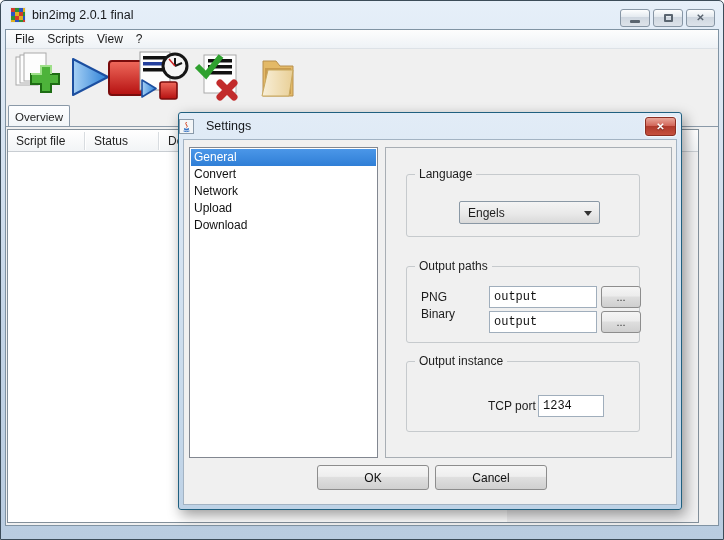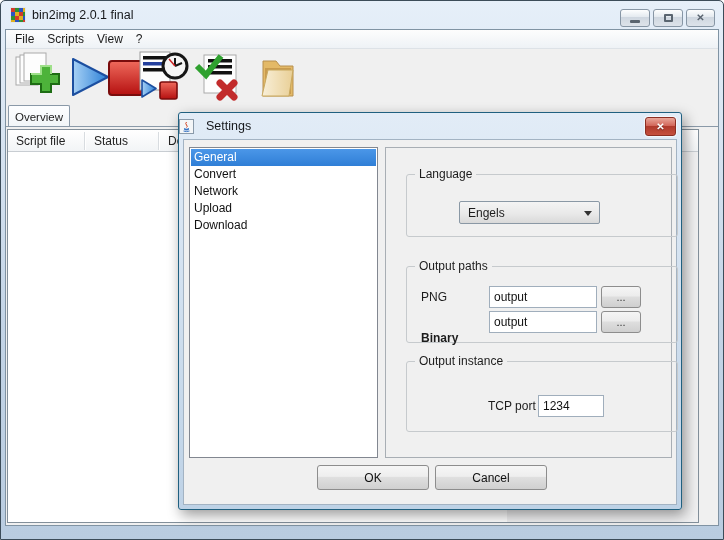--- a/index.html
+++ b/index.html
@@ -50,32 +50,32 @@
                background:linear-gradient(#e9a699,#d2675a 45%,#b03a2c 50%,#c5503e); box-shadow:0 0 0 1px rgba(255,255,255,.55);
                display:flex; align-items:center; justify-content:center; color:#fff; font-size:10px; font-weight:bold; text-shadow:0 1px 1px rgba(0,0,0,.4); }
   .dlg-content { position:absolute; left:4px; right:4px; top:26px; bottom:4px; background:#f0f0f0; border:1px solid #a3b3c3; }
 
   .cat-list { position:absolute; left:5px; top:7px; width:189px; height:311px; background:#fff; border:1px solid #828790; padding:1px; }
   .cat-item { height:17px; line-height:17px; padding-left:3px; font-size:12px; color:#111; }
   .cat-item.sel { background:linear-gradient(#4b97e8,#2f7ed6); color:#fff; }
 
   .right-panel { position:absolute; left:201px; top:7px; width:287px; height:311px; background:#f0f0f0; border:1px solid #a8aeb4; }
 
-  .group { position:absolute; left:20px; width:272px; border:1px solid #c6cacd; border-radius:3px;padding-left:24px; }
+  .group { position:absolute; left:20px; width:234px; border:1px solid #c6cacd; border-radius:3px;padding-left:24px; }
   .group-label { position:absolute; top:-8px; left:8px; background:#f0f0f0; padding:0 4px; font-size:12px; color:#1c1c1c; }
   .g-lang { top:26px; height:63px; }
   .g-out  { top:118px; height:77px; }
   .g-inst { top:213px; height:71px; }
 
   .combo { position:absolute; left:52px; top:26px; width:141px; height:23px; border:1px solid #8a98a5; border-radius:2px;
            background:linear-gradient(#f4f4f4,#e9e9e9 55%,#d9d9d9); display:flex; align-items:center; padding-left:8px; font-size:12px; }
   .combo-arrow { position:absolute; right:7px; top:9px; width:0; height:0; border-left:4px solid transparent; border-right:4px solid transparent; border-top:5px solid #333; }
 
   .fld-label { position:absolute; font-size:12px; color:#1c1c1c; }
-  .txt { position:absolute; height:22px; border:1px solid #a0aebc; background:#fff; font-family:Liberation Sans, sans-serif; font-size:12px; padding:0 4px; color:#111; }
+  .txt { position:absolute; height:22px; border:1px solid #a0aebc; background:#fff; font-family:Liberation Mono, monospace; font-size:12px; padding:0 4px; color:#111; }
   .browse { position:absolute; width:40px; height:22px; border:1px solid #8d8d8d; border-radius:3px;
             background:linear-gradient(#f5f5f5,#ececec 45%,#dedede 50%,#cfcfcf); font-size:11px; color:#333; display:flex; align-items:center; justify-content:center; }
 
   .dlg-btn { position:absolute; top:325px; width:112px; height:25px; border:1px solid #8d8d8d; border-radius:3px;
              background:linear-gradient(#f6f6f6,#eeeeee 45%,#dfdfdf 50%,#d0d0d0); font-size:12px; color:#111;
              display:flex; align-items:center; justify-content:center; }
   .btn-ok { left:133px; } .btn-cancel { left:251px; }
 </style>
 </head>
 <body>
@@ -246,21 +246,21 @@
           <span>Engels</span>
           <span class="combo-arrow"></span>
         </div>
       </div>
 
       <div class="group g-out">
         <span class="group-label">Output paths</span>
         <span class="fld-label" style="left:14px; top:23px;">PNG</span>
         <input class="txt" style="left: 82px; top: 19px; width: 108px;" value="output">
         <div class="browse" style="left:194px; top:19px;">...</div>
-        <span class="fld-label" style="left:14px; top:64px;font-weight:bold;">Binary</span>
+        <span class="fld-label" style="left:14px; top:40px;">Binary</span>
         <input class="txt" style="left: 82px; top: 44px; width: 108px;" value="output">
         <div class="browse" style="left:194px; top:44px;">...</div>
       </div>
 
       <div class="group g-inst">
         <span class="group-label">Output instance</span>
         <span class="fld-label" style="left:81px; top:37px;">TCP port</span>
         <input class="txt" style="left: 131px; top: 33px; width: 66px;" value="1234">
       </div>
 

